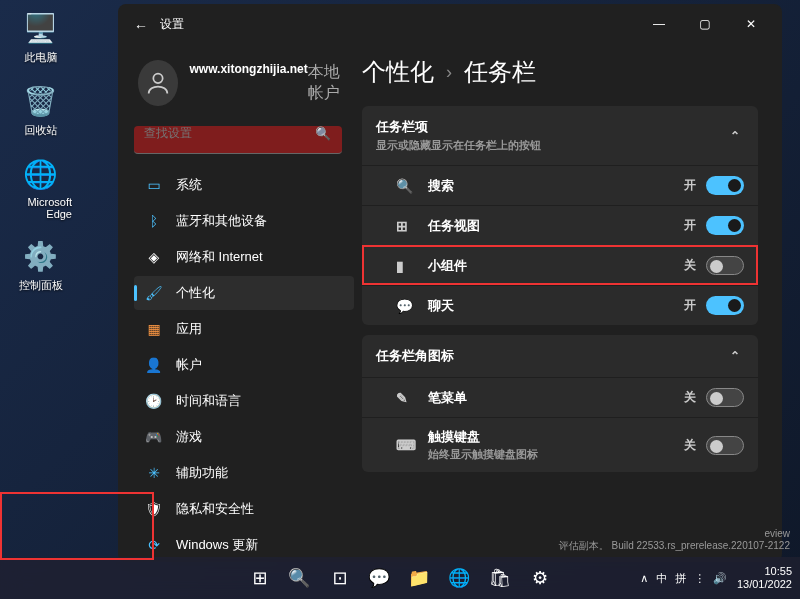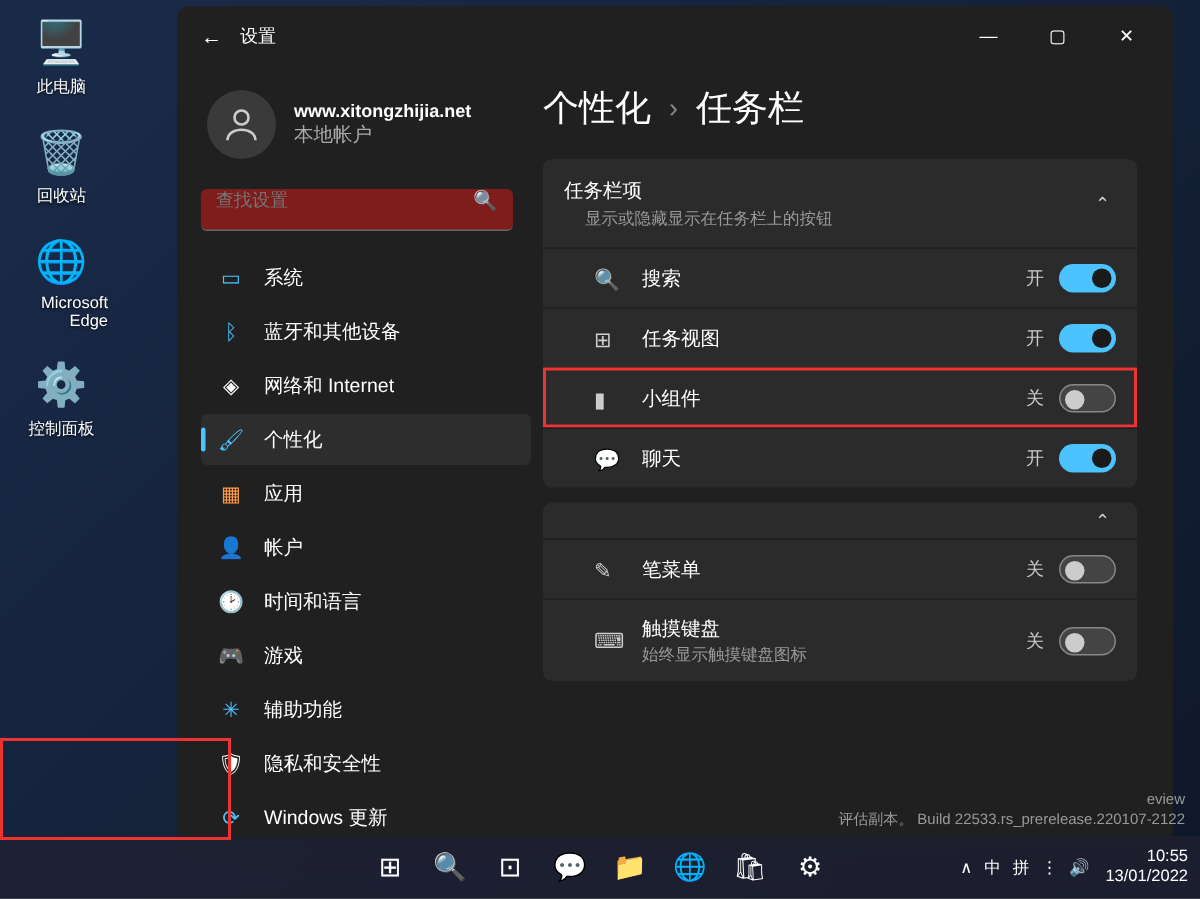--- a/index.html
+++ b/index.html
@@ -18,44 +18,44 @@
 .back-btn { color: #fff; font-size: 14px; cursor: pointer; }
 .window-title { color: #fff; font-size: 12px; }
 .titlebar-controls { margin-left: auto; display: flex; gap: 0; }
 .win-control { width: 46px; height: 32px; display: flex; align-items: center; justify-content: center; color: #fff; font-size: 12px; cursor: pointer; }
 
 .settings-body { flex: 1; display: flex; overflow: hidden; }
 .sidebar { width: 236px; padding: 8px 0 0 16px; display: flex; flex-direction: column; overflow-y: auto; }
 .profile { display: flex; align-items: center; gap: 12px; padding: 8px 8px 16px 4px; }
 .avatar { width: 46px; height: 46px; border-radius: 50%; background: #3a3a3a; display: flex; align-items: center; justify-content: center; }
 .avatar svg { width: 28px; height: 28px; }
-.profile-text { display: flex; flex-direction: column; }
+.profile-text { display: flex; flex-direction: row; }
 .profile-name { color: #fff; font-size: 12px; font-weight: 600; }
-.profile-sub { color: #aaa; font-size: 13px; }
+.profile-sub { color: #aaa; font-size: 16px; }
 
 .search-box { margin: 4px 12px 14px 0; height: 32px; background: #7f1d1d; border-bottom: 1px solid #666; border-radius: 4px; display: flex; align-items: flex-start; padding: 0 10px; }
 .search-box input { flex: 1; background: transparent; border: none; color: #ccc; font-size: 12px; outline: none; }
 .search-box .search-icon { color: #ccc; font-size: 13px; }
 
 .nav-list { display: flex; flex-direction: column; gap: 2px; }
 .nav-item { display: flex; align-items: center; gap: 14px; height: 34px; padding: 0 12px; border-radius: 4px; cursor: pointer; color: #fff; font-size: 13px; position: relative; }
 .nav-item.active { background: #2d2d2d; }
 .nav-item.active::before { content: ''; position: absolute; left: 0; top: 9px; width: 3px; height: 16px; background: #4cc2ff; border-radius: 2px; }
 .nav-icon { width: 16px; height: 16px; display: flex; align-items: center; justify-content: center; font-size: 14px; }
 
 .content { flex: 1; padding: 8px 24px 0 8px; overflow-y: auto; }
 .breadcrumb { display: flex; align-items: center; gap: 12px; margin-bottom: 18px; margin-top: 4px; }
 .breadcrumb-item { color: #fff; font-size: 24px; font-weight: 500; }
 .breadcrumb-sep { color: #888; font-size: 18px; }
 
-.panel { background: #2b2b2b; border-radius: 6px; margin-bottom: 10px; overflow: hidden; }
+.panel { background: #2b2b2b; border-radius: 6px; margin-bottom: 10px; overflow: hidden; font-weight: bold; }
 .panel-header { display: flex; align-items: center; padding: 12px 46px 12px 14px; cursor: pointer; position: relative; }
 .panel-header-text { display: flex; flex-direction: column; }
 .panel-title { color: #fff; font-size: 13px; }
-.panel-sub { color: #999; font-size: 11px; margin-top: 2px; margin-left: 14px; }
+.panel-sub { color: #999; font-size: 11px; margin-top: 2px; }
 .panel-chevron { color: #ccc; font-size: 12px; position: absolute; right: 18px; }
 
 .setting-row { display: flex; align-items: center; padding: 10px 14px 10px 34px; border-top: 1px solid #1f1f1f; position: relative; }
 .setting-row.highlighted { outline: 2px solid #e33; outline-offset: -2px; }
 .setting-icon { width: 16px; margin-right: 16px; color: #ccc; font-size: 14px; display: flex; align-items: center; }
 .setting-label { color: #fff; font-size: 13px; flex: 1; }
 .setting-sub { color: #999; font-size: 11px; margin-top: 1px; }
 .setting-text { display: flex; flex-direction: column; flex: 1; }
 .setting-state { color: #ccc; font-size: 12px; margin-right: 10px; }
 .toggle { width: 38px; height: 19px; border-radius: 10px; position: relative; cursor: pointer; }
@@ -240,20 +240,21 @@
       <div class="toggle on">
                 <div class="toggle-knob"></div>
               </div>
             </div>
           </div>
       </div>
 
       <div class="panel">
         <div class="panel-header">
           <div class="panel-header-text">
+            <span class="panel-title">任务栏角图标</span>
           </div>
           <span class="panel-chevron">⌃</span>
         </div>
         <div id="panel2-rows">
             <div class="setting-row">
       <span class="setting-icon">✎</span>
       <div class="setting-text">
                 <span class="setting-label">笔菜单</span>
               </div>
       <span class="setting-state">关</span>

